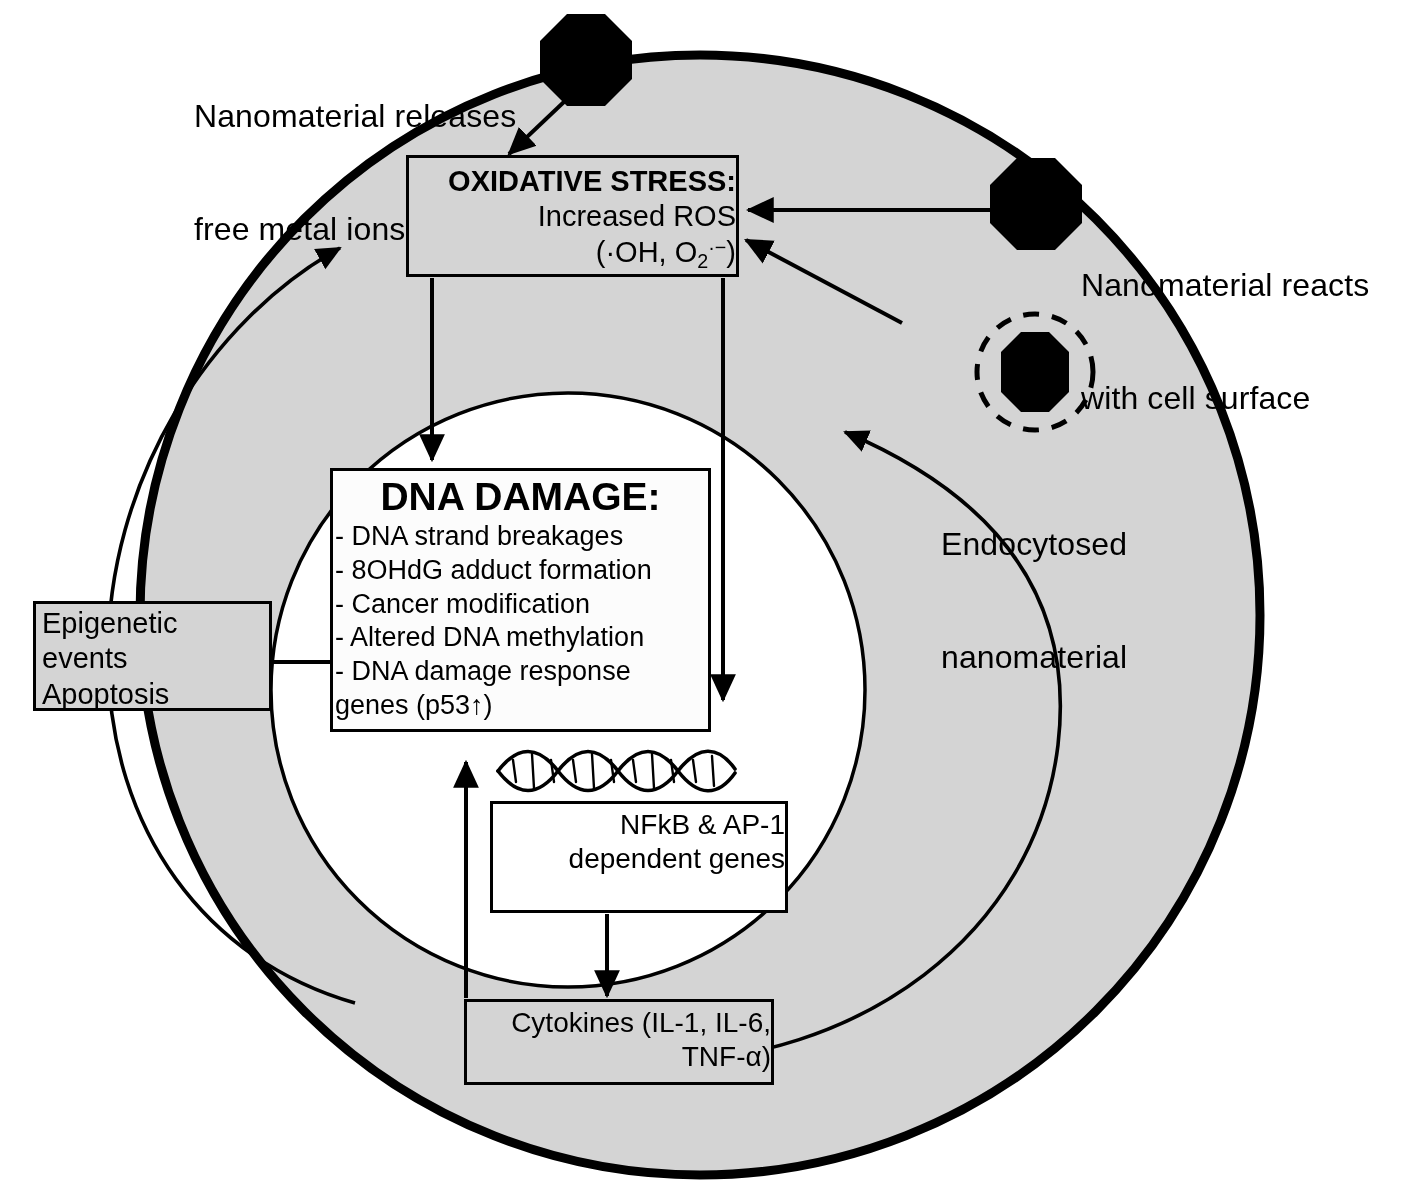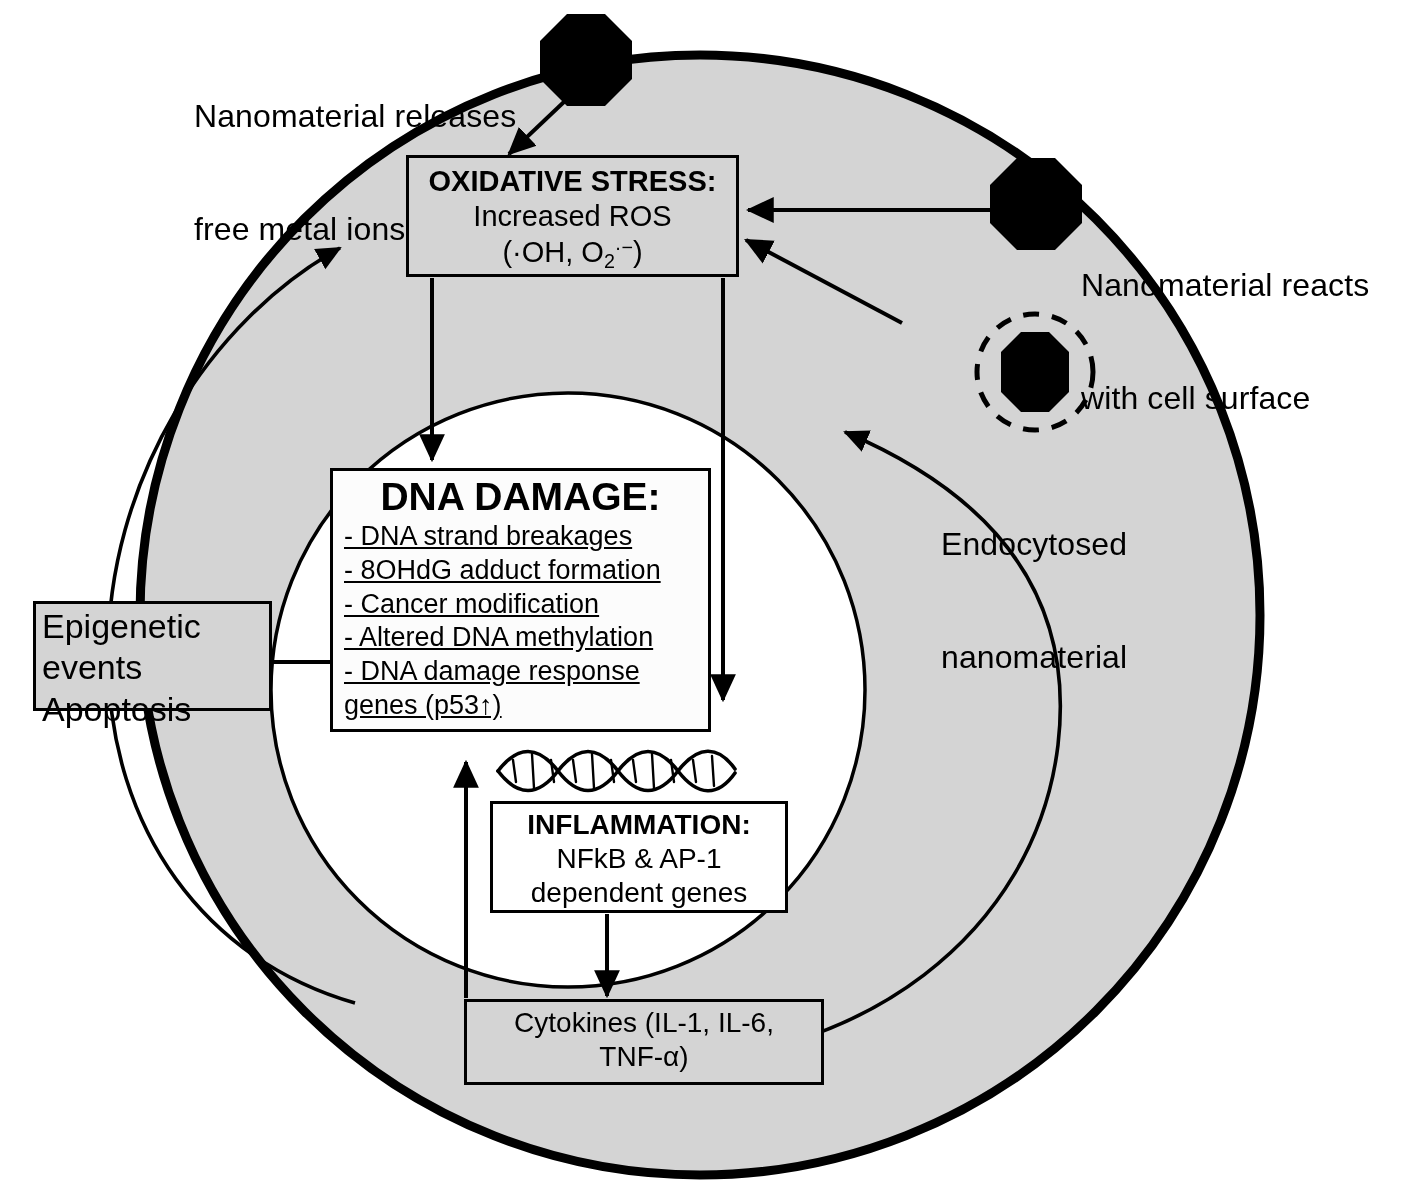--- a/index.html
+++ b/index.html
@@ -35,21 +35,21 @@
   
   .annot {
     font-size: 32px;
     letter-spacing: 0.1px;
   }
   
   .box {
     position: absolute;
     border: 3px solid #000000;
     box-sizing: border-box;
-    text-align: center;
+    text-align: right;
     color: #000;
   }
   .box .ttl {
     font-weight: bold;
   }
   .box-oxstress {
     left: 406px;
     top: 155px;
     width: 333px;
     height: 122px;
@@ -71,49 +71,48 @@
     padding: 4px 0 0 0;
   }
   .box-dna .ttl {
     display: block;
     text-align: center;
     font-size: 39px;
     margin-bottom: 1px;
   }
   .box-dna .it {
     display: block;
-    padding-left: 11px;
+    padding-left: 2px;
     line-height: 1.25;
-    text-decoration: underline;
   }
   .box-epi {
     left: 33px;
     top: 601px;
     width: 239px;
     height: 110px;
     background: #d4d4d4;
-    font-size: 34px;
+    font-size: 29px;
     text-align: left;
     padding: 2px 0 0 6px;
   }
   .box-epi .ln { display: block; line-height: 1.22; }
   .box-infl {
     left: 490px;
     top: 801px;
     width: 298px;
     height: 112px;
     background: #ffffff;
     font-size: 28px;
     padding-top: 4px;
   }
   .box-infl .ln { display: block; line-height: 1.22; }
   .box-cyto {
     left: 464px;
     top: 999px;
-    width: 360px;
+    width: 310px;
     height: 86px;
     background: #d4d4d4;
     font-size: 28px;
     padding-top: 4px;
   }
   .box-cyto .ln { display: block; line-height: 1.22; }
   
   .a-release { left: 162px; top: 22px; margin-left: 32px; }
   .a-react  { left: 1081px; top: 191px; }
   .a-endo   { left: 941px; top: 450px; }
@@ -191,21 +190,20 @@
     <span class="it">- DNA damage response</span>
     <span class="it">genes (p53↑)</span>
   </div>
 
   <div class="box box-epi">
     <span class="ln">Epigenetic events</span>
     <span class="ln">Apoptosis</span>
   </div>
 
   <div class="box box-infl">
-    <span class="ln ttl">INFLAMMATION:</span>
     <span class="ln">NFkB &amp; AP-1</span>
     <span class="ln">dependent genes</span>
   </div>
 
   <div class="box box-cyto">
     <span class="ln">Cytokines (IL-1, IL-6,</span>
     <span class="ln">TNF-α)</span>
   </div>
 
   <div class="lbl annot a-release">

